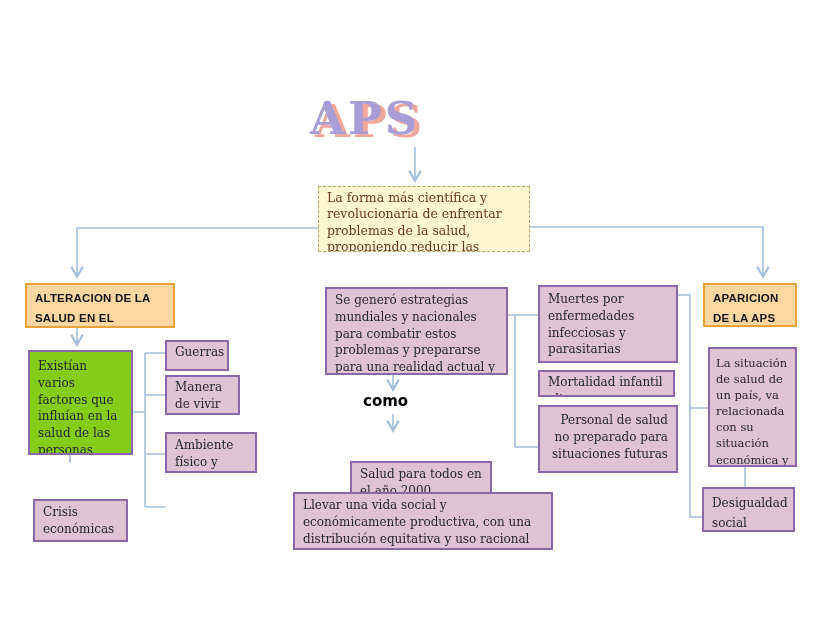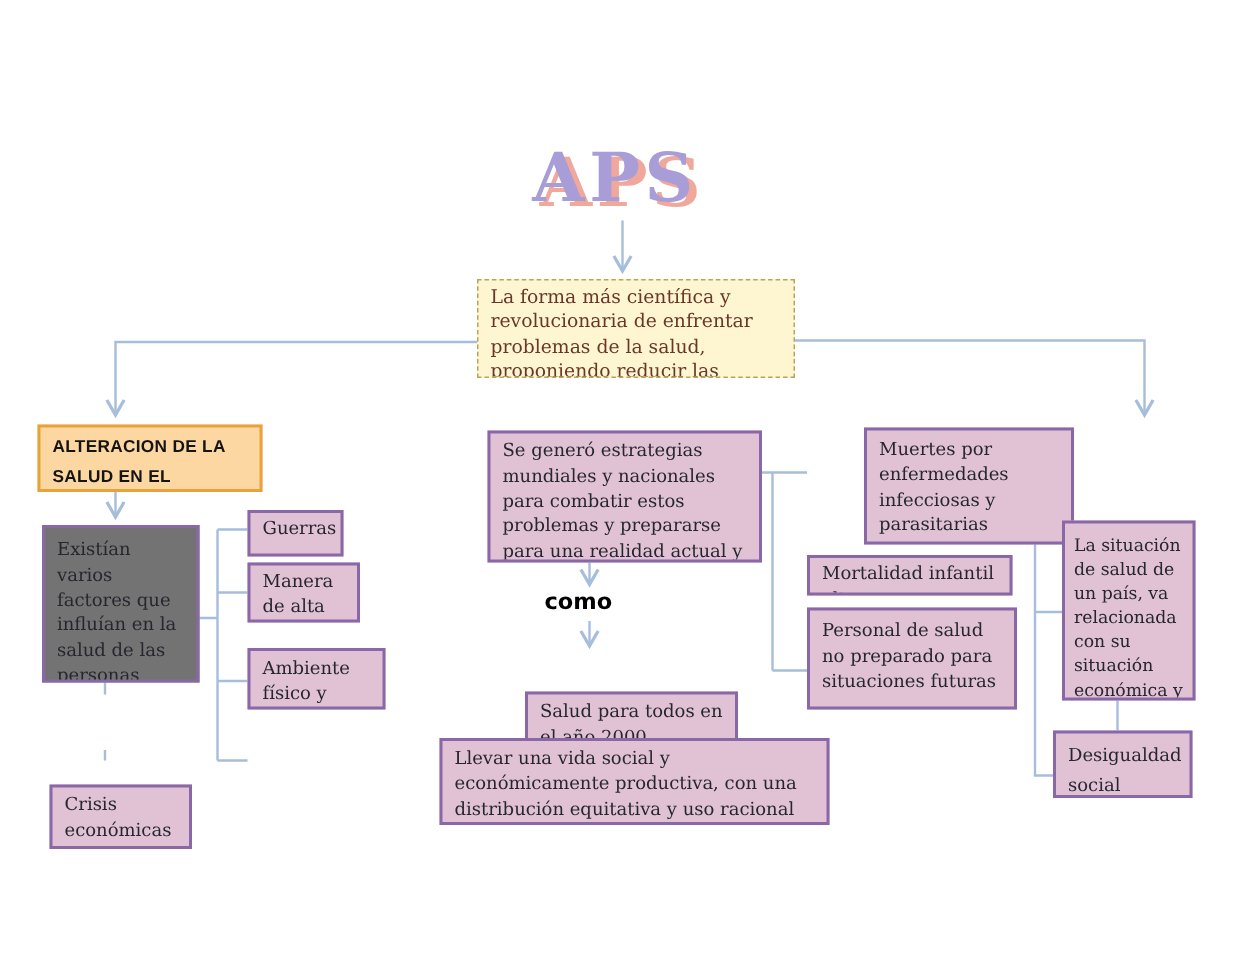--- a/index.html
+++ b/index.html
@@ -3,27 +3,27 @@
 <meta charset="utf-8">
 <style>
   html,body{margin:0;padding:0;background:#fff;}
   #stage{position:relative;width:829px;height:640px;background:#ffffff;overflow:hidden;
          font-family:"DejaVu Serif", serif;}
   #wires{position:absolute;left:0;top:0;z-index:0;}
   .node{position:absolute;box-sizing:border-box;z-index:1;
         font-family:"DejaVu Serif", serif;font-size:12px;line-height:1.4;color:#26262e;
         padding:4px 8px;overflow:hidden;}
   .purple{background:#e0c2d4;border:2.5px solid #8a68a8;}
-  .purple-light{background:#737373;border:2.5px solid #8a68a8;}
+  .purple-light{background:#84cc16;border:2.5px solid #8a68a8;}
   .header{background:#fcd7a2;border:2.5px solid #e9a23b;
           font-family:"Liberation Sans", sans-serif;font-weight:bold;font-size:11.5px;
           line-height:1.75;color:#141414;letter-spacing:.2px;padding:3px 8px;}
   .note{background:#fdf6d0;border:1.5px dashed #b9a559;color:#69362a;
         font-size:12.5px;line-height:1.3;padding:3px 8px;}
-  .big-title{position:absolute;left:310px;top:92px;width:200px;text-align:center;z-index:1;
+  .big-title{position:absolute;left:310px;top:92px;width:200px;z-index:1;
         font-family:"DejaVu Serif", serif;font-weight:bold;font-size:45px;letter-spacing:3px;
         color:#a89dd6;text-shadow:5px 3px 0 #f0a89d;}
   .como{position:absolute;left:363px;top:392px;width:60px;text-align:left;z-index:1;
         font-family:"DejaVu Sans", sans-serif;font-size:15px;font-weight:600;color:#000;}
 </style>
 </head>
 <body>
 
 <div id="stage">
 
@@ -50,36 +50,37 @@
   </svg>
 
   <div class="big-title">APS</div>
 
   <div class="node note" style="left:318px;top:186px;width:212px;height:66px;">La forma más científica  y revolucionaria de enfrentar problemas de la salud, proponiendo reducir las desigualdades en los niveles de salud</div>
 
   <div class="node header" style="left:25px;top:283px;width:150px;height:45px;">ALTERACION DE LA SALUD EN EL PASADO</div>
 
   <div class="node purple-light" style="left:28px;top:350px;width:105px;height:105px;padding-top:6px;">Existían varios factores que influían en la salud de las personas</div>
 
-  <div class="node purple" style="left:33px;top:523px;width:95px;height:43px;padding-top:3px;">Crisis económicas</div>
+  <div class="node purple" style="left:33px;top:499px;width:95px;height:43px;padding-top:3px;">Crisis económicas</div>
 
   <div class="node purple" style="left:165px;top:340px;width:64px;height:31px;padding-top:2px;">Guerras</div>
-  <div class="node purple" style="left:165px;top:375px;width:75px;height:40px;padding-top:2px;">Manera de alta</div>
+  <div class="node purple" style="left:165px;top:375px;width:75px;height:40px;padding-top:2px;">Manera de vivir</div>
   <div class="node purple" style="left:165px;top:432px;width:92px;height:41px;padding-top:3px;">Ambiente físico y social</div>
 
   <div class="node purple" style="left:325px;top:287px;width:183px;height:88px;padding-top:3px;">Se generó estrategias mundiales y nacionales para combatir estos problemas y prepararse para una realidad actual y futura</div>
 
   <div class="como">como</div>
 
   <div class="node purple" style="left:350px;top:461px;width:142px;height:43px;padding-top:3px;">Salud para todos en el año 2000</div>
 
   <div class="node purple" style="left:293px;top:492px;width:260px;height:58px;padding-top:3px;">Llevar una vida social y económicamente productiva, con una distribución equitativa y uso racional de los recursos de manera correcta</div>
 
-  <div class="node purple" style="left:538px;top:285px;width:140px;height:78px;padding-top:4px;margin-left:38px;">Muertes por enfermedades infecciosas y parasitarias</div>
+  <div class="node purple" style="left:538px;top:285px;width:140px;height:78px;padding-top:4px;">Muertes por enfermedades infecciosas y parasitarias</div>
   <div class="node purple" style="left:538px;top:370px;width:137px;height:27px;padding-top:2px;">Mortalidad infantil alta</div>
-  <div class="node purple" style="left:538px;top:405px;width:140px;height:68px;padding-top:5px;">Personal de salud no preparado para situaciones futuras</div>
+  <div class="node purple" style="left:538px;top:405px;width:140px;height:68px;padding-top:5px;text-align:right;">Personal de salud no preparado para situaciones futuras</div>
 
+  <div class="node header" style="left:703px;top:283px;width:94px;height:44px;">APARICION DE LA APS</div>
 
   <div class="node purple" style="left:708px;top:347px;width:89px;height:120px;font-size:11.5px;padding:6px 6px;">La situación de salud de un país, va relacionada con su situación económica y social</div>
 
   <div class="node purple" style="left:702px;top:487px;width:93px;height:45px;padding-top:5px;line-height:1.65;">Desigualdad social</div>
 
 </div>
 
 </body></html>

